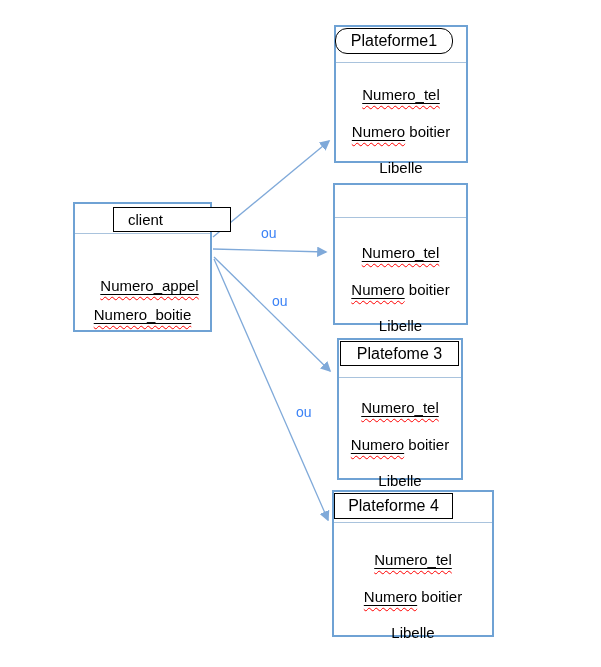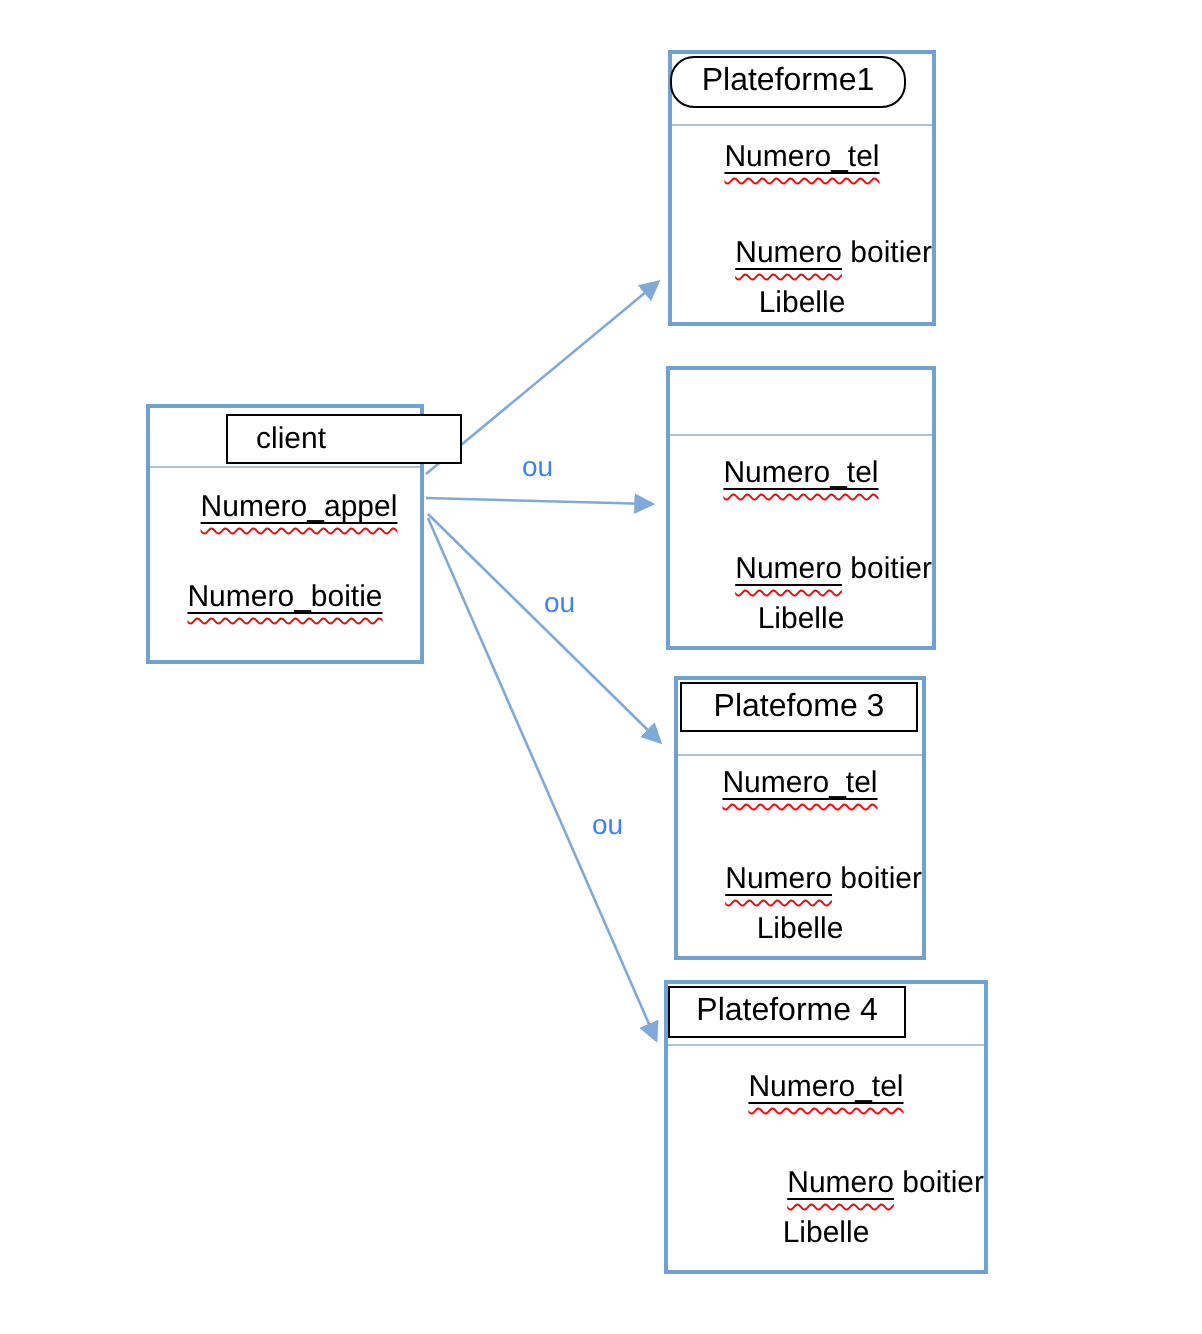--- a/index.html
+++ b/index.html
@@ -12,54 +12,55 @@
   }
   .tbox{
     position:absolute;background:#ffffff;border:1.5px solid #000000;box-sizing:border-box;
     display:flex;align-items:center;justify-content:center;font-size:16px;line-height:1;
   }
   .tbox.left{justify-content:flex-start;padding-left:14px;}
   .sep{position:absolute;left:0;right:0;border-top:1px solid #a9c3dd;height:0;}
   .fld{
     position:absolute;left:0;right:0;text-align:center;font-size:15px;line-height:20px;
     white-space:pre;
+    margin-top:16px;
   }
   .u{
     text-decoration-line:underline;text-decoration-style:solid;
     text-decoration-color:#000;text-decoration-thickness:1px;text-underline-offset:3px;
   }
   .sq{
     text-decoration-line:underline;text-decoration-style:wavy;
     text-decoration-color:#ff0000;text-decoration-thickness:1px;text-underline-offset:5px;
   }
   .oulabel{position:absolute;font-size:14px;color:#3b82f6;}
   .arrows{position:absolute;left:0;top:0;width:601px;height:667px;}
 
   
   .box-client{left:73px;top:202px;width:139px;height:130px;}
   .box-client .tbox{left:9px;top:3px;width:118px;height:25px;font-size:15px;margin-left:29px;}
   .box-client .sep{top:29px;}
-  .box-client .f1{top:40px;padding-left:14px;}
+  .box-client .f1{top:56px;padding-left:14px;}
   .box-client .f2{top:85px;}
 
   
   .box-p1{left:334px;top:25px;width:134px;height:138px;}
   .box-p1 .tbox{left:-1px;top:1px;width:118px;height:26px;border-radius:12px;}
   .box-p1 .sep{top:35px;}
   .box-p2{left:333px;top:183px;width:135px;height:142px;}
   .box-p2 .tbox{left:1px;top:1px;width:118px;height:27px;}
   .box-p2 .sep{top:32px;}
   .box-p3{left:337px;top:338px;width:126px;height:142px;}
   .box-p3 .tbox{left:1px;top:1px;width:119px;height:25px;}
   .box-p3 .sep{top:37px;}
   .box-p4{left:332px;top:490px;width:162px;height:147px;}
   .box-p4 .tbox{left:0px;top:1px;width:119px;height:26px;}
   .box-p4 .sep{top:30px;}
   .pf .f1{top:42px;}
-  .pf .f2{top:90px;text-align:right;}
+  .pf .f2{top:79px;}
   .pf .f3{top:115px;}
 
   .ou-1{left:261px;top:225px;}
   .ou-2{left:272px;top:293px;}
   .ou-3{left:296px;top:404px;}
 </style>
 </head>
 <body>
 
 <div class="canvas">

